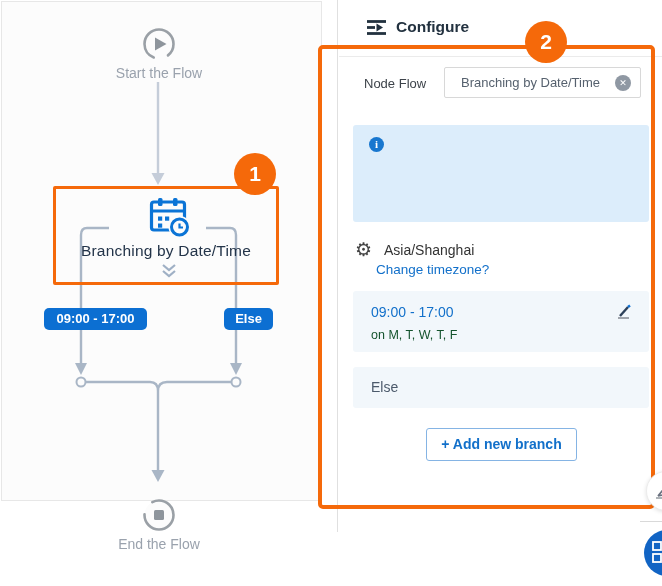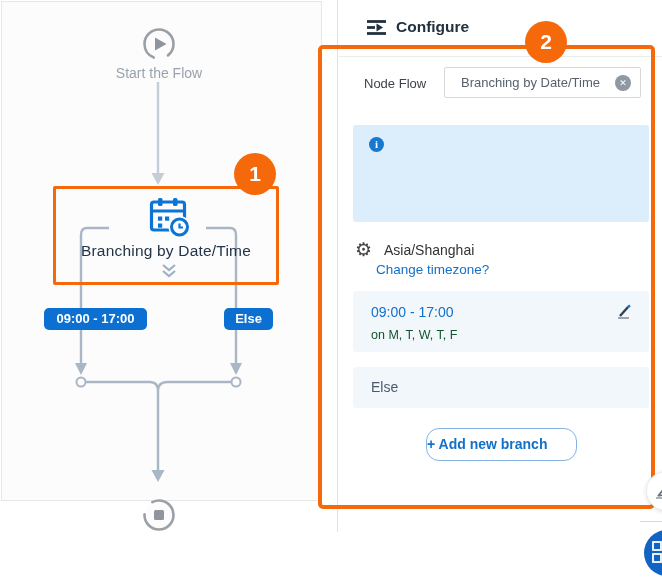--- a/index.html
+++ b/index.html
@@ -68,22 +68,22 @@
 
   .branch-row { position:absolute; left:15px; width:296px; background:#f2f7fb; border-radius:3px; }
   .branch-row-1 { top:291px; height:61px; }
   .branch-row-2 { top:367px; height:41px; }
   .br-time { position:absolute; left:18px; top:13px; font-size:14px; color:#1270ca; }
   .br-days { position:absolute; left:18px; top:37px; font-size:12.5px; color:#14532d; }
   .br-else { position:absolute; left:18px; top:12px; font-size:14px; color:#4c5a6b; }
   .br-edit { position:absolute; right:16px; top:13px; cursor:pointer; }
 
   .add-branch { position:absolute; left:88px; top:428px; width:151px; height:33px;
-                background:#fff; border:1px solid #85b4e4; border-radius:13px;
-                color:#1270ca; font-size:14px; font-weight:bold; text-align:left;
+                background:#fff; border:1px solid #85b4e4; border-radius:3px;
+                color:#1270ca; font-size:14px; font-weight:bold; text-align:center;
                 line-height:31px; cursor:pointer; }
 
   
   .annot-frame { position:absolute; left:318px; top:45px; width:337px; height:464px;
                  border:4px solid #f5690a; border-radius:5px; z-index:8; pointer-events:none; }
 
   
   .fab-edit { position:absolute; left:646px; top:471px; width:40px; height:40px; border-radius:50%;
               background:#fff; border:1px solid #ececec; box-shadow:0 1px 4px rgba(0,0,0,.12);
               z-index:10; cursor:pointer; }
@@ -146,20 +146,21 @@
 
     <div class="pill pill-1">09:00 - 17:00</div>
     <div class="pill pill-2">Else</div>
 
     <div class="end-node">
       <svg width="34" height="34" viewBox="0 0 34 34">
         <circle cx="17" cy="17" r="14.5" fill="#fcfcfc" stroke="#9aa0a6" stroke-width="2.6" stroke-dasharray="76 15" stroke-dashoffset="30" stroke-linecap="round"></circle>
         <rect x="12" y="12" width="10" height="10" rx="1.5" fill="#8e959c"></rect>
       </svg>
     </div>
+    <div class="node-label end-label">End the Flow</div>
   </div>
 
   <div class="panel">
 
     <div class="panel-header">
       <svg width="21" height="17" viewBox="0 0 21 17">
         <line x1="1" y1="2.5" x2="20" y2="2.5" stroke="#22313f" stroke-width="2.8"></line>
         <line x1="1" y1="8.5" x2="9" y2="8.5" stroke="#22313f" stroke-width="2.8"></line>
         <polygon points="10.5,4.5 17,8.5 10.5,12.5" fill="#22313f"></polygon>
         <line x1="1" y1="14.5" x2="20" y2="14.5" stroke="#22313f" stroke-width="2.8"></line>

